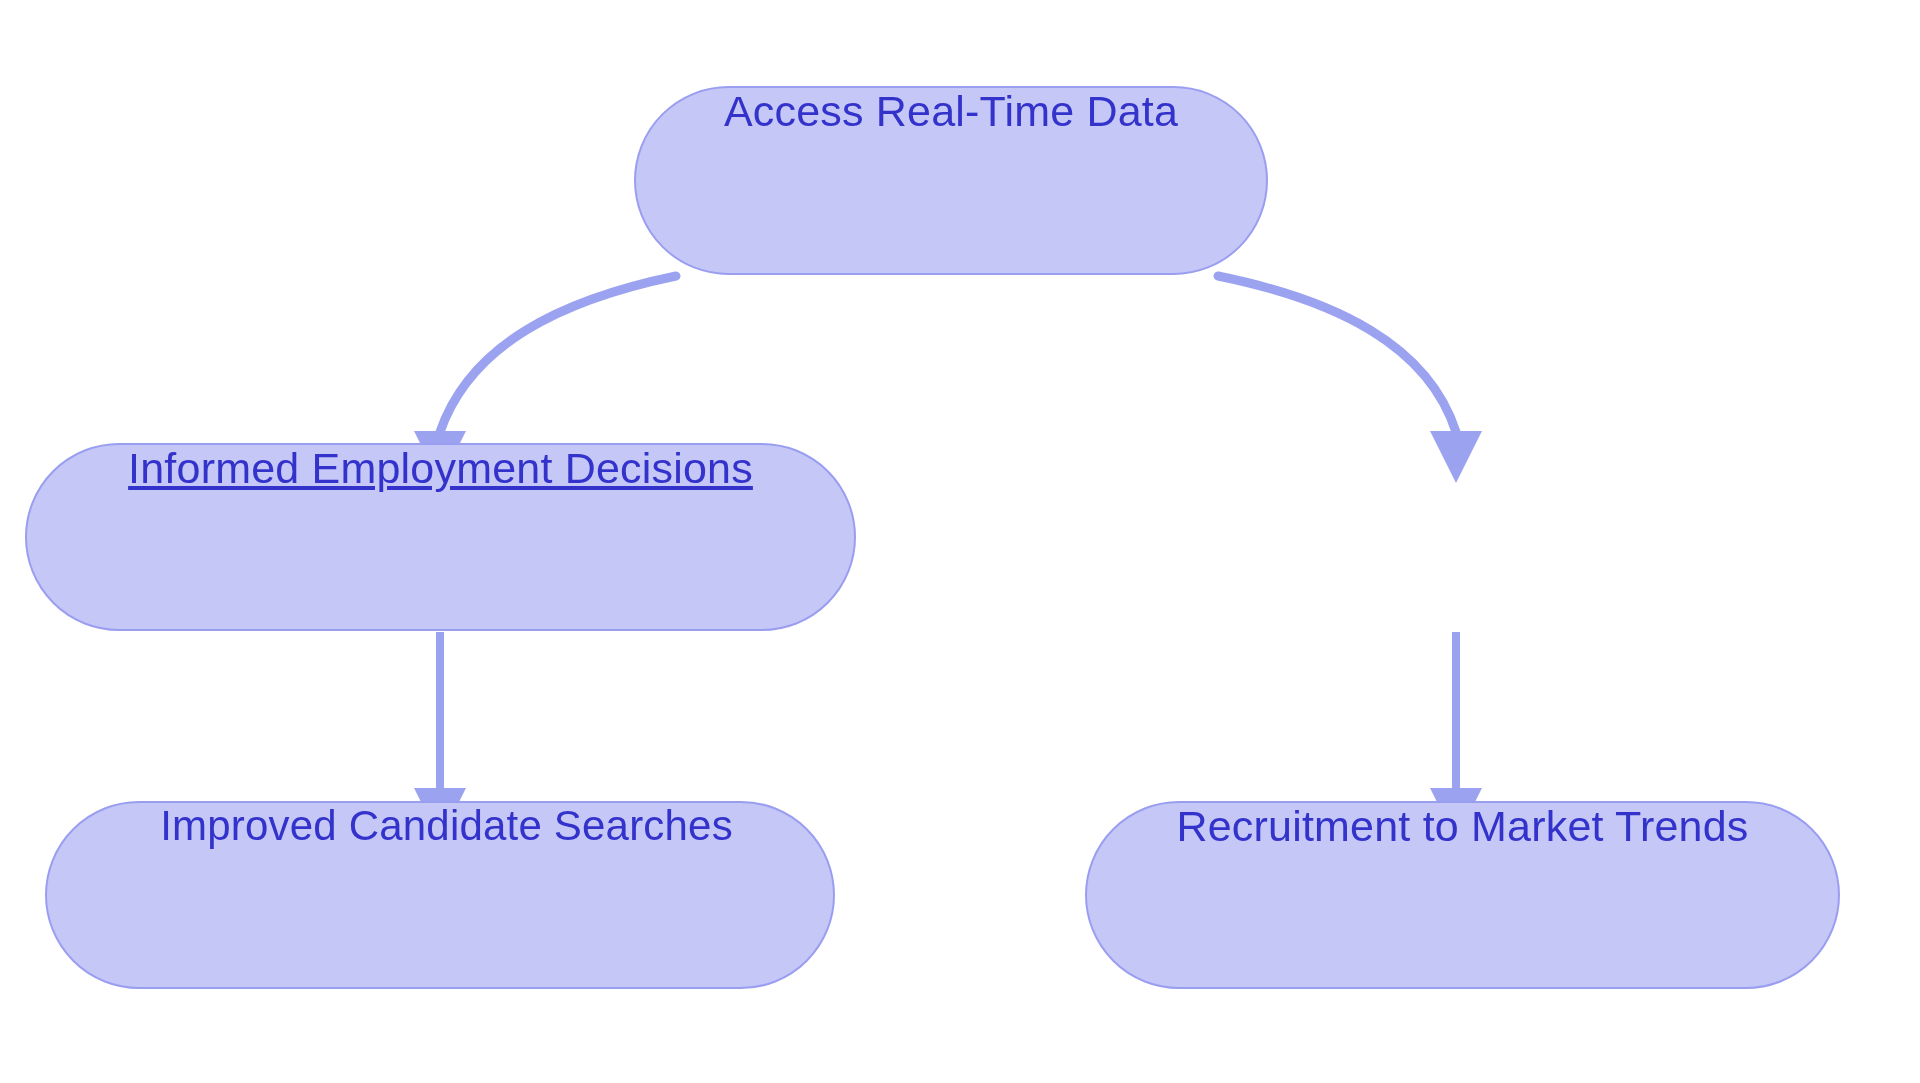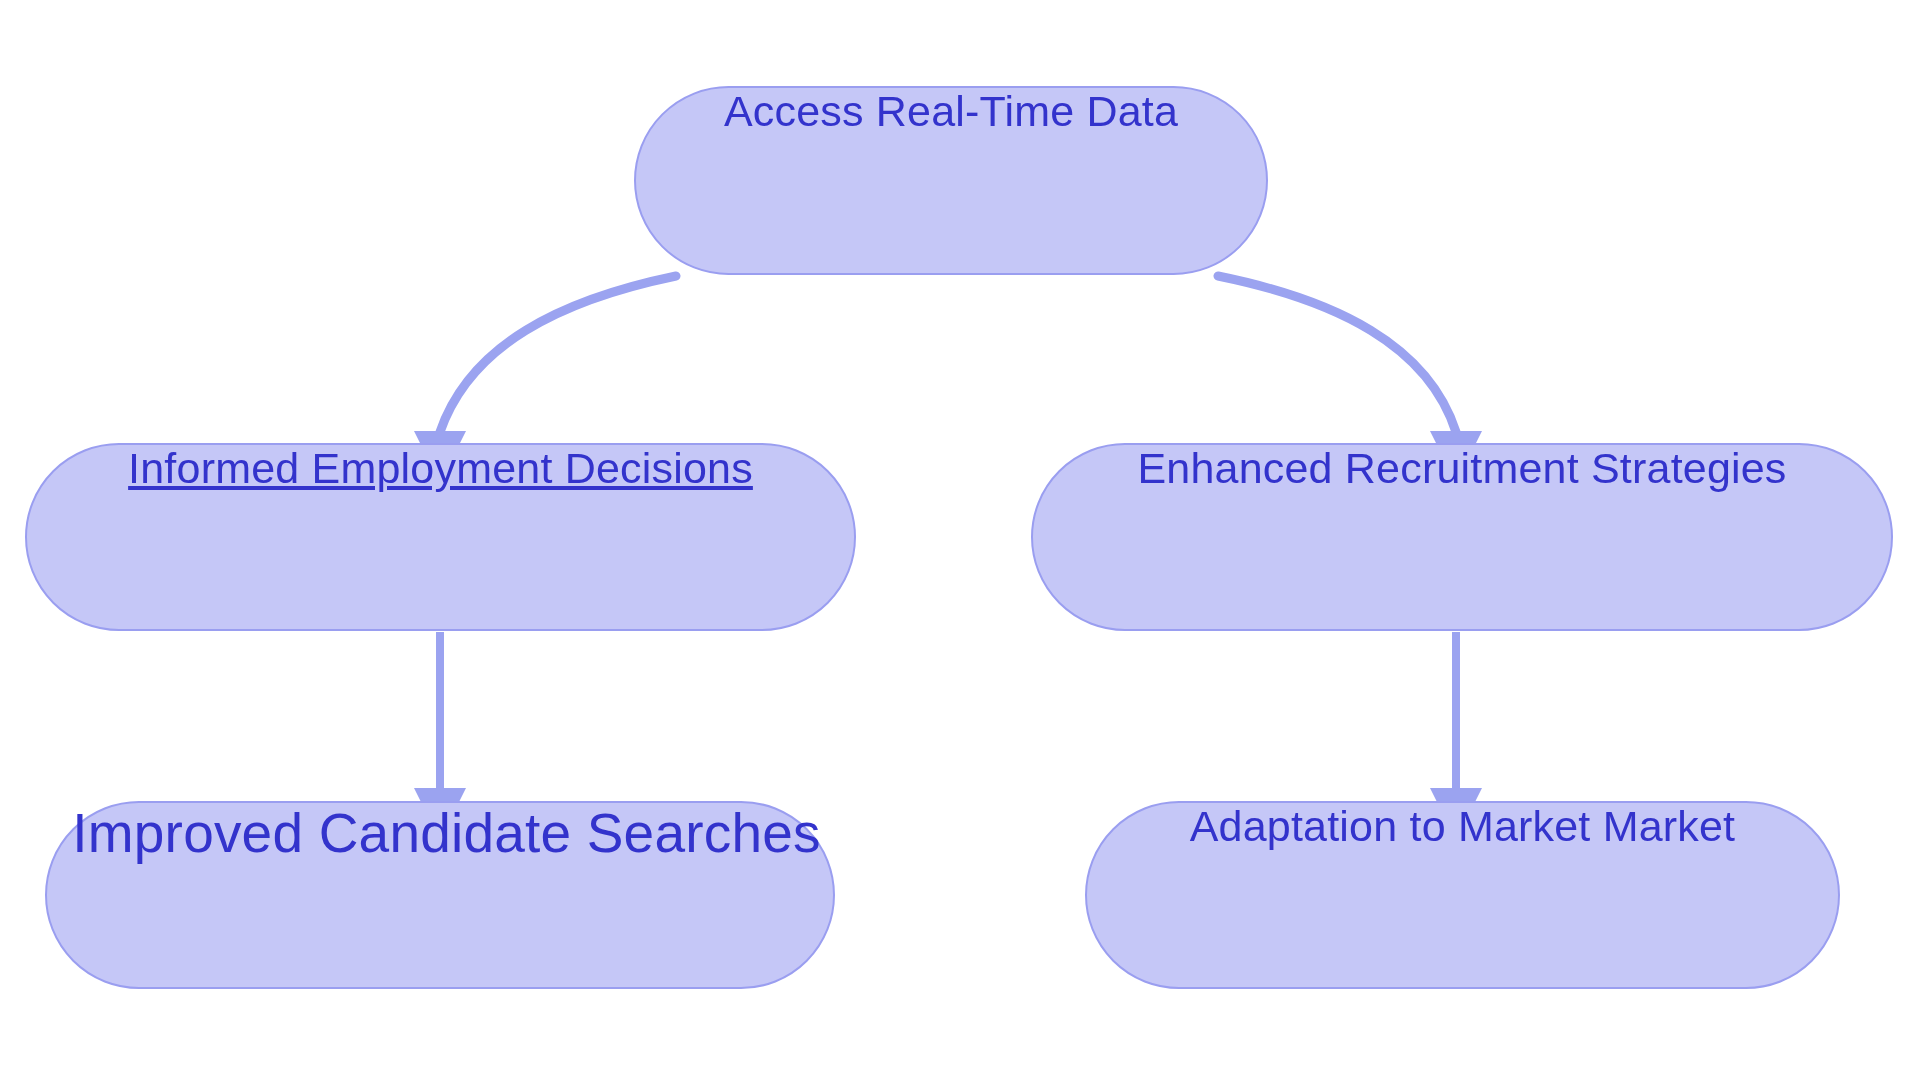--- a/index.html
+++ b/index.html
@@ -69,21 +69,21 @@
     height: 188px;
   }
   #node-enhanced .node-label { font-size: 43px; }
 
   #node-searches {
     left: 45px;
     top: 801px;
     width: 790px;
     height: 188px;
   }
-  #node-searches .node-label { font-size: 55px; margin-left: 13px; }
+  #node-searches .node-label { font-size: 42px; margin-left: 13px; }
 
   #node-adaptation {
     left: 1085px;
     top: 801px;
     width: 755px;
     height: 188px;
   }
   #node-adaptation .node-label { font-size: 43px; }
 </style>
 </head>
@@ -115,25 +115,22 @@
   </svg>
 
   <div class="node" id="node-root">
     <span class="node-label">Access Real-Time Data</span>
   </div>
 
   <div class="node" id="node-informed">
     <span class="node-label">Informed Employment Decisions</span>
   </div>
 
-  <div class="node" id="node-enhanced">
-    <span class="node-label">Enhanced Recruitment Strategies</span>
-  </div>
 
   <div class="node" id="node-searches">
     <span class="node-label">Improved Candidate Searches</span>
   </div>
 
   <div class="node" id="node-adaptation">
-    <span class="node-label">Adaptation to Market Market</span>
+    <span class="node-label">Recruitment to Market Trends</span>
   </div>
 
 </div>
 
 </body></html>

